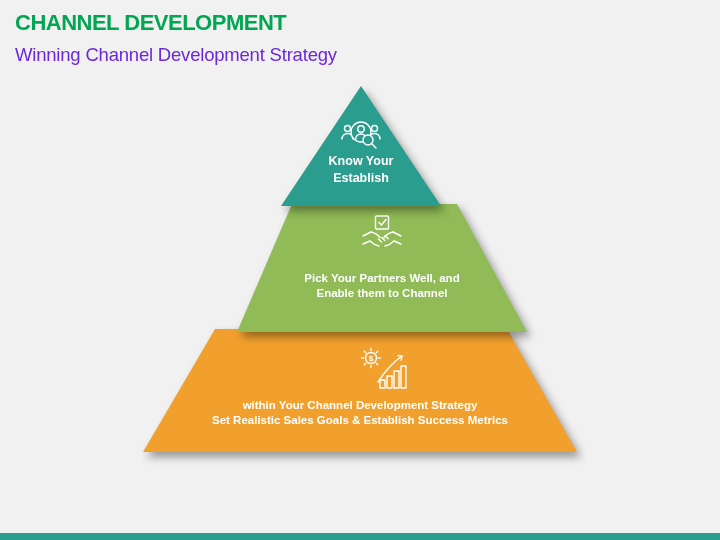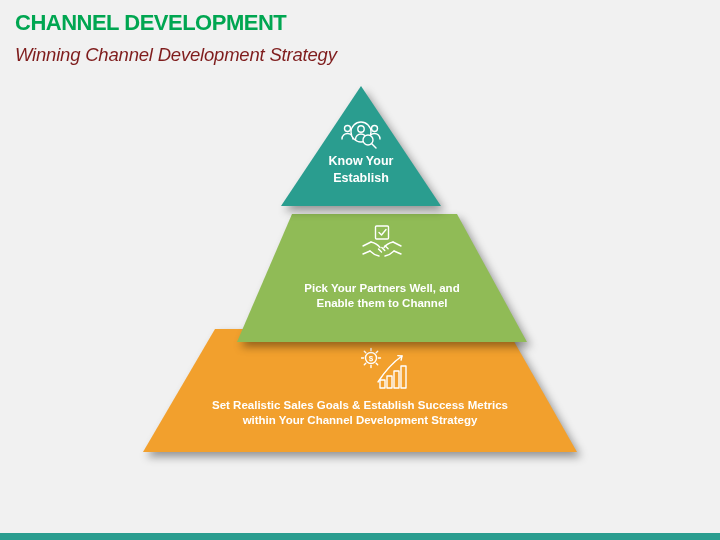--- a/index.html
+++ b/index.html
@@ -16,21 +16,21 @@
     font-size:18.5px; font-weight:400; color:#1A1A1A; letter-spacing:-0.2px; white-space:nowrap;
   }
   .tier-wrap{ position:absolute; filter:drop-shadow(4px 5px 4px rgba(0,0,0,0.38)); }
   .tier{
     width:100%; height:100%; background:var(--tier-color);
     display:flex; flex-direction:column; align-items:center;
     box-sizing:border-box; color:#fff;
   }
   .wrap-1{ left:281px; top:86px;  width:160px; height:120px; z-index:3; }
   .tier-1{ clip-path:polygon(50% 0%, 100% 100%, 0% 100%); padding-top:33px; }
-  .wrap-2{ left:237px; top:214px; width:290px; height:128px; z-index:2; }
+  .wrap-2{ left:237px; top:204px; width:290px; height:128px; z-index:2; }
   .tier-2{ clip-path:polygon(18.97% 0%, 75.86% 0%, 100% 100%, 0% 100%); padding-top:11px; }
   .wrap-3{ left:143px; top:329px; width:434px; height:123px; z-index:1; }
   .tier-3{ clip-path:polygon(16.59% 0%, 83.87% 0%, 100% 100%, 0% 100%); padding-top:18px; }
   .tier-text{
     text-align:center; font-weight:700; line-height:15px; width:100%;
   }
   .tier-1 .tier-text{ font-size:12.5px; line-height:17px; margin-top:3px; }
   .tier-2 .tier-text{ font-size:11.5px; margin-top:16px; }
   .tier-3 .tier-text{ font-size:11.5px; margin-top:9px; }
   .tier-icon{ display:block; }
@@ -39,21 +39,21 @@
   .icon-fillbg{ fill:var(--tier-color); stroke:#fff; stroke-width:1.4; }
   .icon-dollar{ fill:#fff; font-family:"Liberation Sans",sans-serif; font-size:8px; font-weight:700; text-anchor:middle; }
   .bottom-bar{ position:absolute; left:0; top:533px; width:720px; height:7px; }
 </style>
 </head>
 <body>
 
 <div class="slide" style="background: rgb(241, 241, 241);">
 
   <div class="title" style="color: rgb(0, 166, 81);">CHANNEL DEVELOPMENT</div>
-  <div class="subtitle" style="color: #7f1d1d; font-style: italic;">Winning Channel Development Strategy</div>
+  <div class="subtitle" style="color: #6d28d9;">Winning Channel Development Strategy</div>
 
   <div class="pyramid">
 
     <div class="tier-wrap wrap-3">
       <div class="tier tier-3" style="--tier-color: #F2A02D;">
         <svg class="tier-icon" width="47" height="42" viewBox="0 0 47 42">
           <circle class="icon-stroke" cx="10" cy="11" r="5.5"></circle>
           <text class="icon-dollar" x="10" y="14">$</text>
           <line class="icon-stroke" x1="10" y1="1.5" x2="10" y2="3.6"></line>
           <line class="icon-stroke" x1="10" y1="18.4" x2="10" y2="20.5"></line>
@@ -64,22 +64,22 @@
           <line class="icon-stroke" x1="3.3" y1="17.7" x2="4.8" y2="16.2"></line>
           <line class="icon-stroke" x1="15.2" y1="5.8" x2="16.7" y2="4.3"></line>
           <rect class="icon-stroke" x="19" y="33" width="5" height="8"></rect>
           <rect class="icon-stroke" x="26" y="29" width="5" height="12"></rect>
           <rect class="icon-stroke" x="33" y="24" width="5" height="17"></rect>
           <rect class="icon-stroke" x="40" y="19" width="5" height="22"></rect>
           <path class="icon-stroke" d="M17 35 Q28 18 41 9"></path>
           <polyline class="icon-stroke" points="36.8,8.6 41,9 40.1,13.1"></polyline>
         </svg>
         <div class="tier-text">
+          <div>within Your Channel Development Strategy</div>
           <div>Set Realistic Sales Goals &amp; Establish Success Metrics</div>
-          <div>within Your Channel Development Strategy</div>
         </div>
       </div>
     </div>
 
     <div class="tier-wrap wrap-2">
       <div class="tier tier-2" style="--tier-color: #90BB56;">
         <svg class="tier-icon" width="40" height="40" viewBox="0 0 40 40">
           <rect class="icon-stroke" x="13.5" y="1" width="13" height="13" rx="1"></rect>
           <polyline class="icon-stroke" points="17,7.5 19.5,10 24,4.5"></polyline>
           <line class="icon-stroke" x1="1" y1="21" x2="9" y2="17"></line>

